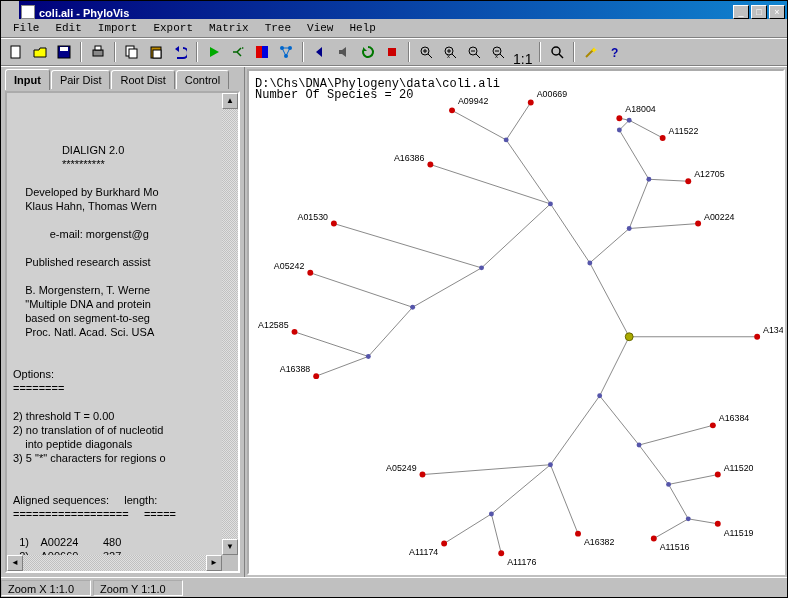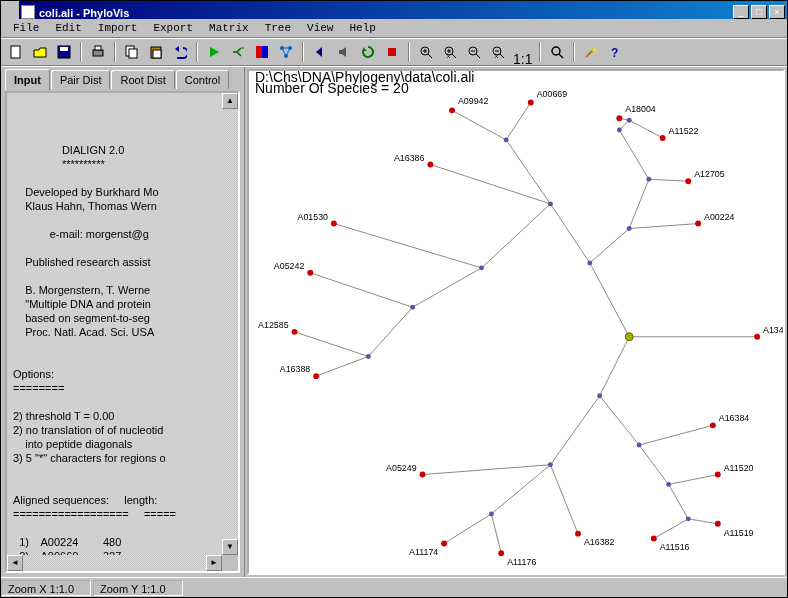--- a/index.html
+++ b/index.html
@@ -177,23 +177,23 @@
   
   .treepanel {
     flex:1;
     background:#fff;
     position:relative;
     border:2px inset #fff;
     margin:2px;
     overflow:hidden;
   }
   .treeheader {
-    position:absolute; left:6px; top:1px;
-    font-family: Liberation Sans, sans-serif;
-    font-size:14px;
+    position:absolute; left:6px; top:8px;
+    font-family: Liberation Mono, monospace;
+    font-size:12px;
     color:#000;
     line-height:11px;
   }
   svg.tree {
     position:absolute; left:0; top:0; width:100%; height:100%;
   }
   .leaflabel {
     font-family: "Small Fonts", Tahoma, Arial;
     font-size:9px;
     fill:#000;

